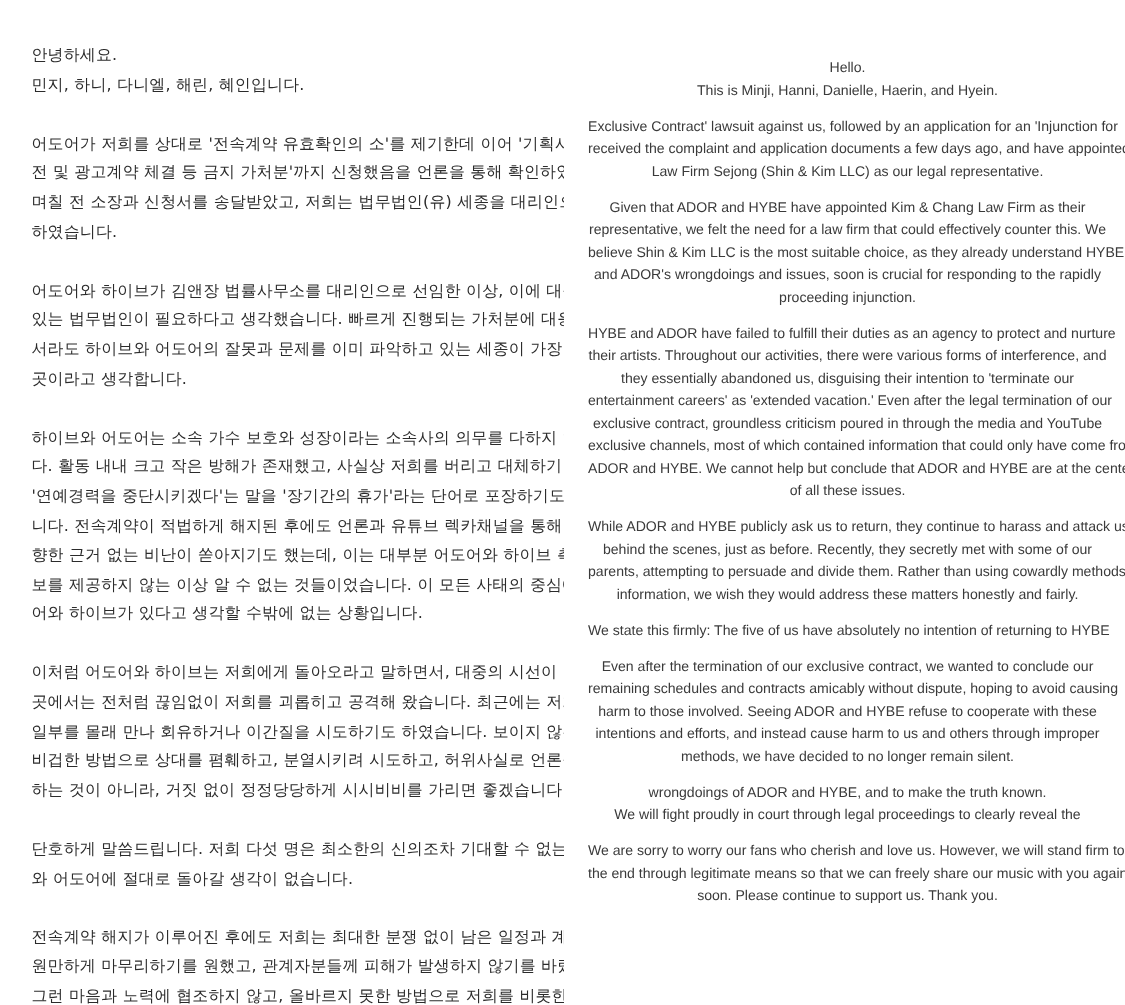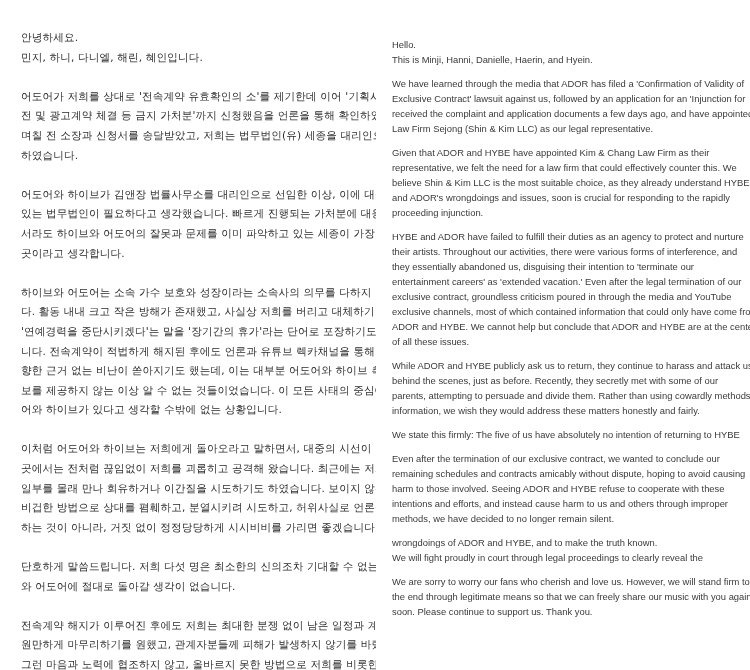--- a/index.html
+++ b/index.html
@@ -1,19 +1,19 @@
 <!DOCTYPE html>
 <html><head>
   <meta charset="utf-8">
   <style>
     html, body { margin: 0; padding: 0; background: #ffffff; }
     body { width: 750px; height: 670px; position: relative; overflow: hidden; }
     .panel { position: absolute; top: 0; height: 670px; background: #ffffff; }
     .panel-ko { left: 0; width: 376px; }
-    .panel-en { left: 376px; width: 374px; }
+    .panel-en { left: 376px; width: 374px; text-align: center; }
     .ko-body {
       position: absolute; left: 21px; top: 28px; width: 338px;
       font-family: "DejaVu Sans", sans-serif;
       font-size: 10.6px; line-height: 19.6px; color: #2b2b2b;
       letter-spacing: 0.15px; word-break: keep-all; text-align: justify;
     }
     .ko-body p { margin: 0 0 19.6px 0; }
     .ko-body p.tight { margin: 0; }
     .en-body {
       position: absolute; left: 16px; top: 37px; width: 346px;
@@ -80,21 +80,20 @@
 <div class="panel panel-en">
   <div class="en-body" id="en-body">
     <p class="tight">
       <span class="line">Hello.</span>
     </p>
     <p>
       <span class="line">This is Minji, Hanni, Danielle, Haerin, and Hyein.</span>
     </p>
     <div id="en-paras">
         <p>
-          <span class="line">We have learned through the media that ADOR has filed a 'Confirmation of Validity of</span>
           <span class="line">Exclusive Contract' lawsuit against us, followed by an application for an 'Injunction for</span>
           <span class="line">received the complaint and application documents a few days ago, and have appointed</span>
           <span class="line">Law Firm Sejong (Shin &amp; Kim LLC) as our legal representative.</span>
         </p>
         <p>
           <span class="line">Given that ADOR and HYBE have appointed Kim &amp; Chang Law Firm as their</span>
           <span class="line">representative, we felt the need for a law firm that could effectively counter this. We</span>
           <span class="line">believe Shin &amp; Kim LLC is the most suitable choice, as they already understand HYBE</span>
           <span class="line">and ADOR's wrongdoings and issues, soon is crucial for responding to the rapidly</span>
           <span class="line">proceeding injunction.</span>

